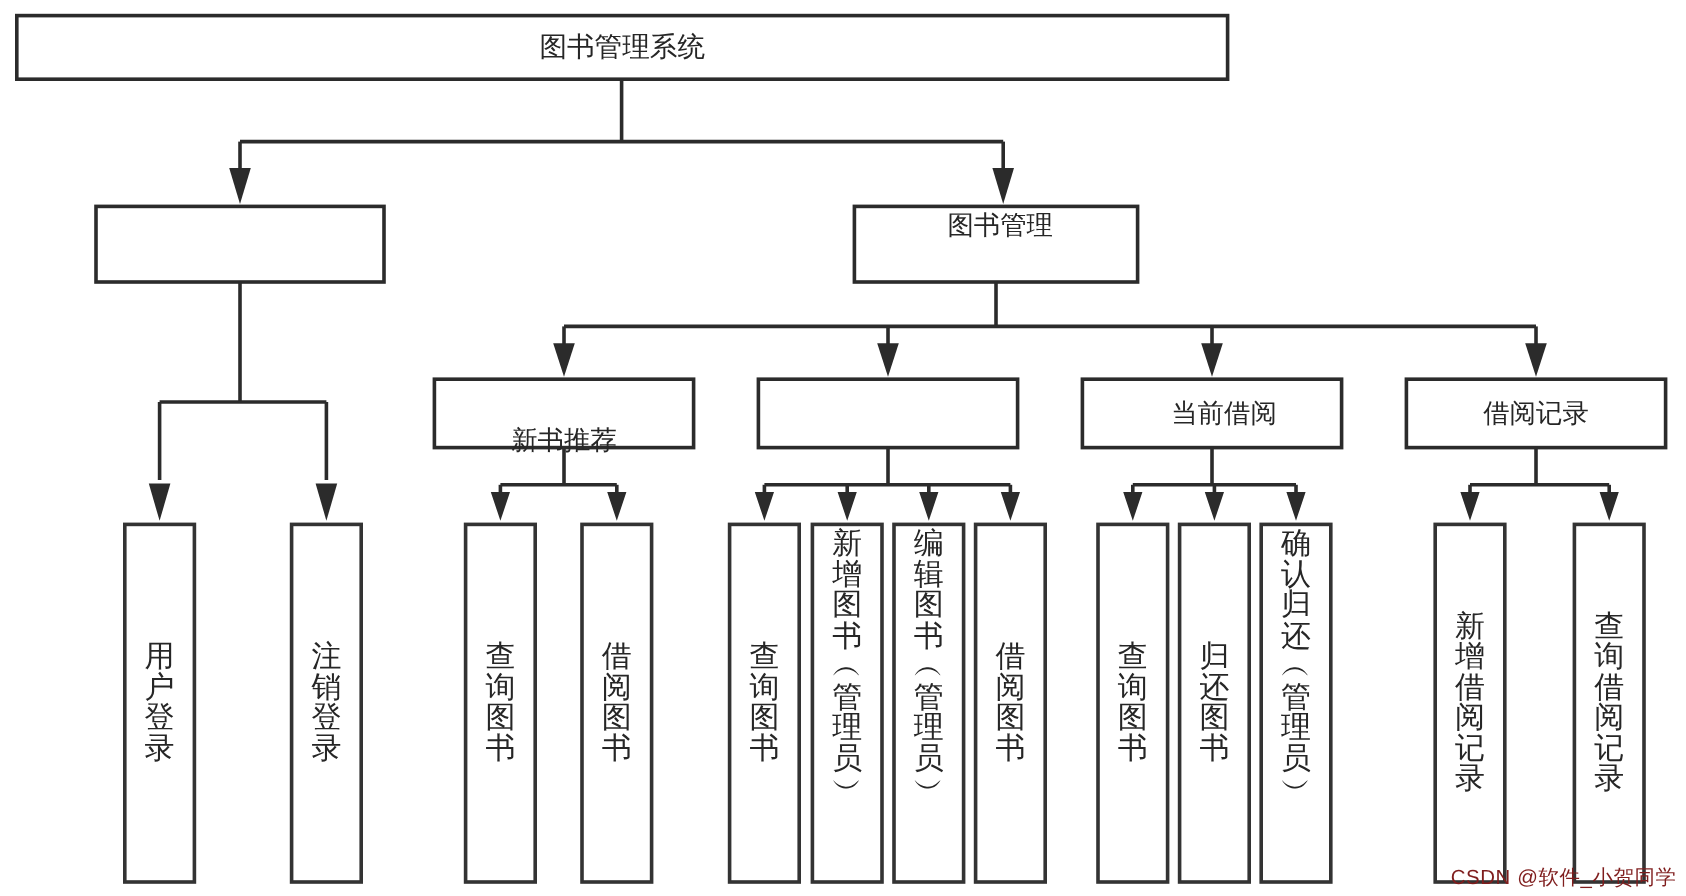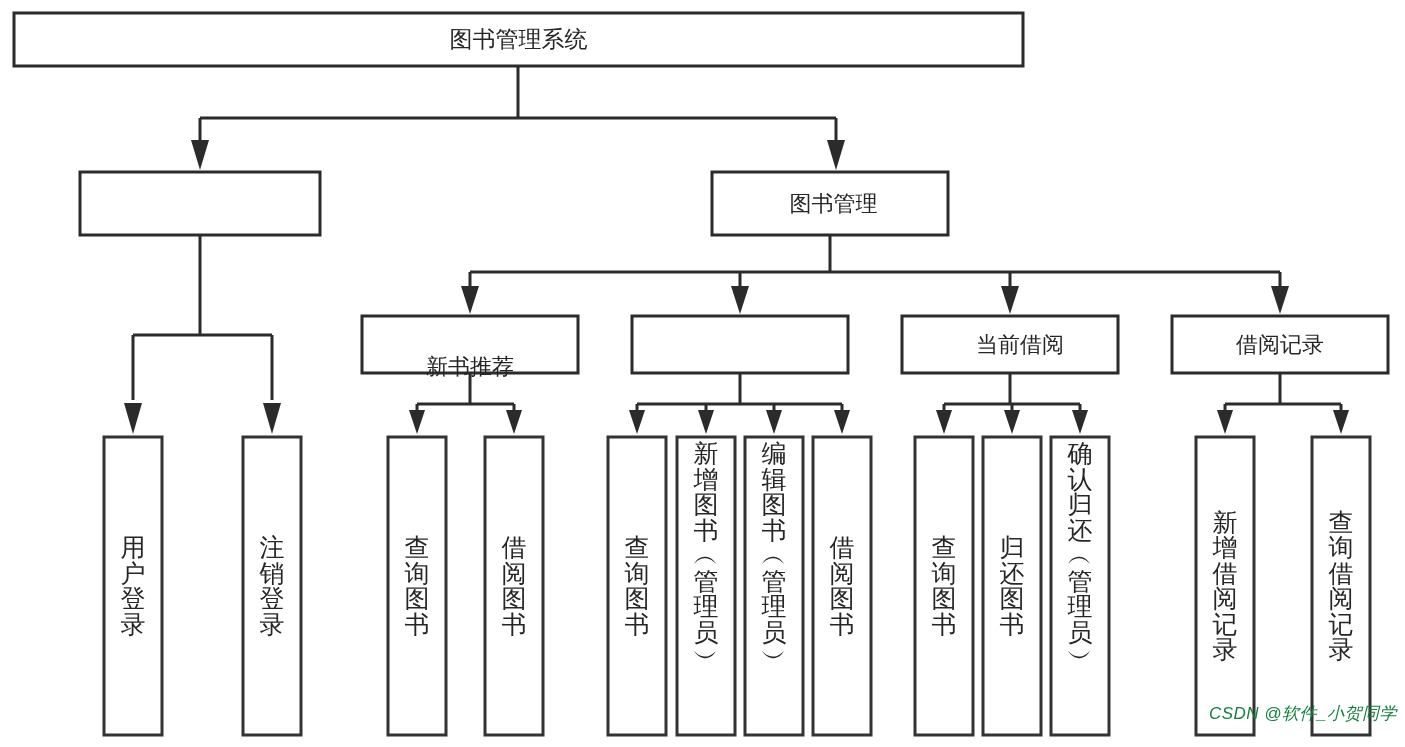--- a/index.html
+++ b/index.html
@@ -42,28 +42,27 @@
     fill: none;
     stroke-linecap: butt;
   }
   .arrowhead {
     fill: #2b2b2b;
     stroke: none;
   }
   .watermark {
     position: absolute;
     right: 8px;
-    bottom: 22px;
+    bottom: 4px;
     font-family: "Liberation Sans", "DejaVu Sans", sans-serif;
     font-size: 17px;
-    color: #15803d;
+    color: #7f1d1d;
     letter-spacing: 0.5px;
     white-space: nowrap;
     pointer-events: none;
-    font-style: italic;
   }
   .vtext-wrap {
     position: absolute;
     display: flex;
     flex-direction: column;
     align-items: center;
     justify-content: center;
     box-sizing: border-box;
     font-size: 25px;
     line-height: 1.02;
@@ -195,21 +194,21 @@
       <path class="connector" d="M 1225 404 L 1225 416"></path>
       <path class="connector" d="M 1341 404 L 1341 416"></path>
       <polygon class="arrowhead" points="1225,434 1217,410 1233,410"></polygon>
       <polygon class="arrowhead" points="1341,434 1333,410 1349,410"></polygon>
     </g>
 
   </svg>
 
   <div class="htext-wrap" style="left:14px; top:13px; width:1009px; height:53px; font-size:23px;">图书管理系统</div>
 
-  <div class="htext-wrap" style="left:712px; top:172px; width:243px; height:63px; font-size:22px;">图书管理</div>
+  <div class="htext-wrap" style="left:712px; top:156px; width:243px; height:63px; font-size:22px;">图书管理</div>
 
   <div class="htext-wrap" style="left:362px; top:316px; width:216px; height:46px; font-size:22px;margin-top:28px;">新书推荐</div>
   <div class="htext-wrap" style="left:902px; top:316px; width:236px; height:57px; font-size:22px;">当前借阅</div>
   <div class="htext-wrap" style="left:1172px; top:316px; width:216px; height:57px; font-size:22px;text-align:right;">借阅记录</div>
 
   <div class="vtext-wrap" style="left:104px; top:437px; width:58px; height:298px;">
       <span class="ch">用</span>
       <span class="ch">户</span>
       <span class="ch">登</span>
       <span class="ch">录</span>

